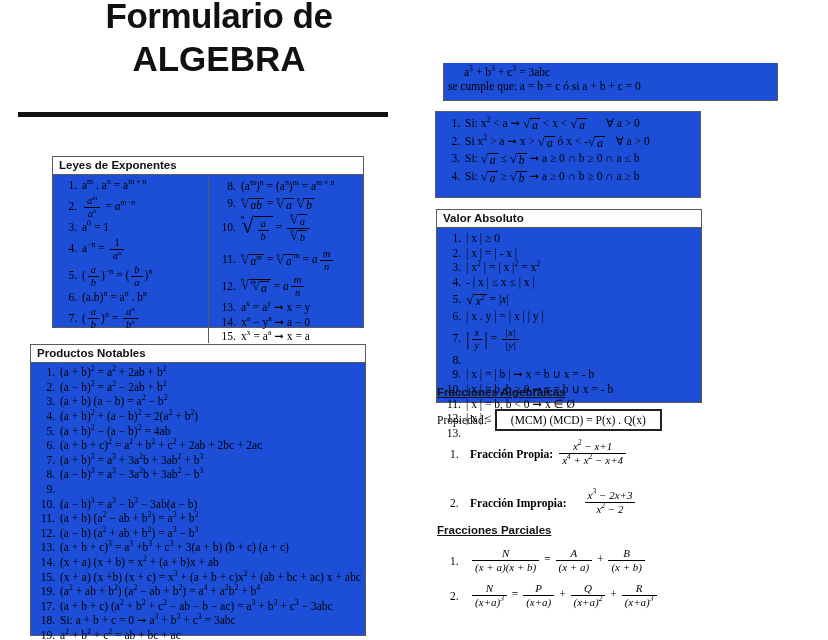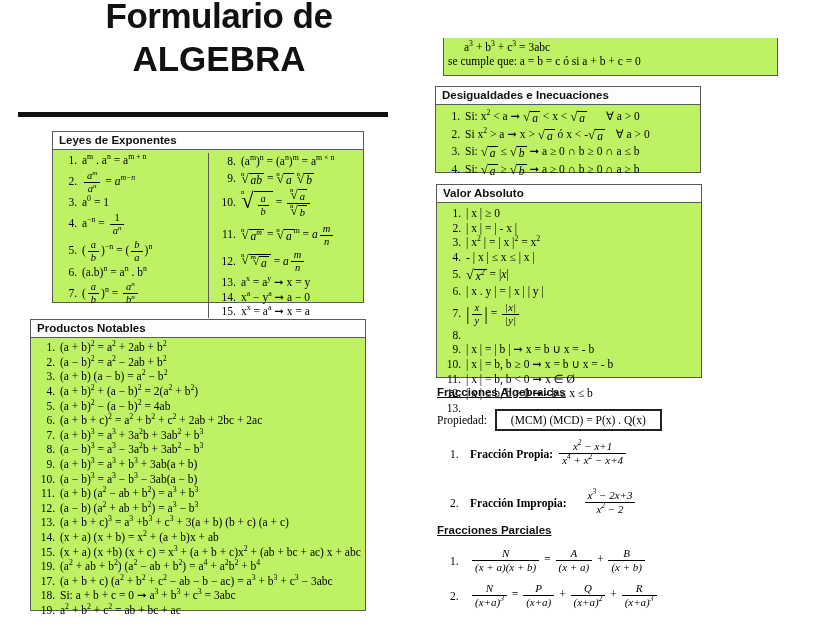--- a/index.html
+++ b/index.html
@@ -36,22 +36,23 @@
   }
   .title-rule{
     position:absolute;left:18px;top:112px;width:370px;height:5px;
     background:#111;
   }
 
   
   .box{
     position:absolute;
     border:1px solid #5a5a5a;
-    background:#bef264;
+    background:#1d4ed8;
     box-sizing:border-box;
+    margin-top:25px;
   }
   .box.partial{border-top:none;}
   .box-head{
     font-family:"Liberation Sans", sans-serif;
     font-weight:bold;
     font-size:11.5px;
     padding:2px 0 2px 6px;
     border-bottom:1px solid #5a5a5a;
     line-height:13px;
     color:#111;
@@ -314,21 +315,20 @@
         <li>
             <span class="num">7.</span>
             <span class="frm">(a + b)<sup>3</sup> = a<sup>3</sup> + 3a<sup>2</sup>b + 3ab<sup>2</sup> + b<sup>3</sup></span>
           </li>
         <li>
             <span class="num">8.</span>
             <span class="frm">(a − b)<sup>3</sup> = a<sup>3</sup> − 3a<sup>2</sup>b + 3ab<sup>2</sup> − b<sup>3</sup></span>
           </li>
         <li>
             <span class="num">9.</span>
-            <span class="frm">(a + b)<sup>3</sup> = a<sup>3</sup> + b<sup>3</sup> + 3ab(a + b)</span>
           </li>
         <li>
             <span class="num">10.</span>
             <span class="frm">(a − b)<sup>3</sup> = a<sup>3</sup> − b<sup>3</sup> − 3ab(a − b)</span>
           </li>
         <li>
             <span class="num">11.</span>
             <span class="frm">(a + b) (a<sup>2</sup> − ab + b<sup>2</sup>) = a<sup>3</sup> + b<sup>3</sup></span>
           </li>
         <li>
@@ -368,21 +368,20 @@
   </div>
 
   <div class="box partial" style="left:443px;top:38px;width:335px;height:38px;">
     <div class="box-body" style="padding:2px 4px;">
       <div class="note-line indent">a<sup>3</sup> + b<sup>3</sup> + c<sup>3</sup> = 3abc</div>
       <div class="note-line">se cumple que: a = b = c ó si a + b + c = 0</div>
     </div>
   </div>
 
   <div class="box" style="left:435px;top:86px;width:266px;height:87px;">
-    <div class="box-head">Desigualdades e Inecuaciones</div>
     <div class="box-body" style="padding:3px 3px 0 3px;">
       <ol class="flist">
         <li style="line-height:17px;">
             <span class="num">1.</span>
             <span class="frm">Si: x<sup>2</sup> &lt; a ➞ <span class="rad">
                 <span class="sign">√</span>
                 <span class="body it">a</span>
               </span> &lt; x &lt; <span class="rad">
                 <span class="sign">√</span>
                 <span class="body it">a</span>

